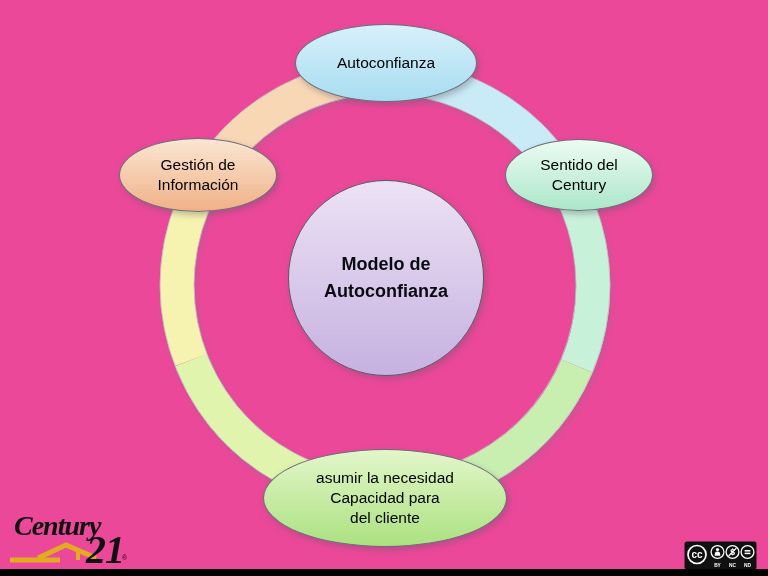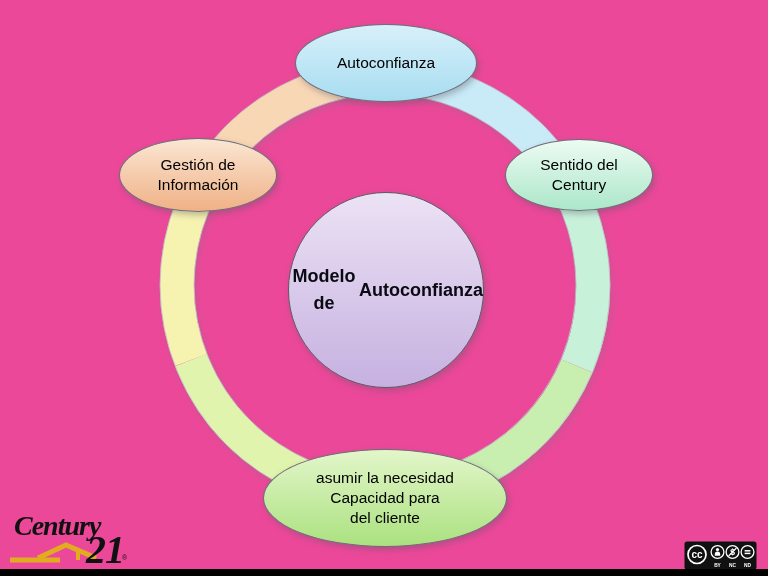--- a/index.html
+++ b/index.html
@@ -21,23 +21,23 @@
              background:linear-gradient(180deg,#edfbf3 0%,#abe7c9 100%);}
   .n-capr   {left:512px;top:331px;width:144px;height:84px;
              background:linear-gradient(180deg,#eefbdc 0%,#a8df84 100%);}
   .n-cli    {left:263px;top:449px;width:242px;height:96px;
              background:linear-gradient(180deg,#e3f6ca 0%,#abe180 100%);}
   .n-efec   {left:88px; top:330px;width:160px;height:82px;
              background:linear-gradient(180deg,#fcfadb 0%,#f2e88d 100%);}
   .n-gest   {left:119px;top:138px;width:156px;height:72px;
              background:linear-gradient(180deg,#fbe6d3 0%,#efb186 100%);}
   .center-node{
-    position:absolute;left:288px;top:192px;width:194px;height:194px;border-radius:50%;
+    position:absolute;left:288px;top:180px;width:194px;height:194px;border-radius:50%;
     border:1px solid #5c5c68;background:linear-gradient(180deg,#ece2f5 0%,#c6b1e0 100%);
-    display:flex;flex-direction:row;align-items:center;justify-content:center;
+    display:flex;flex-direction:column;align-items:center;justify-content:center;
     text-align:center;font-weight:bold;font-size:18px;line-height:1.5;color:#0a0a12;
     box-shadow:2px 3px 7px rgba(90,90,105,.38);
   }
   
   .c21{position:absolute;left:0px;top:492px;width:150px;height:78px;}
   .c21 .word{
     position:absolute;left:14px;top:18px;font-family:"Liberation Serif",serif;
     font-weight:bold;font-style:italic;font-size:28px;color:#111;letter-spacing:-1px;
   }
   .c21 .num{

